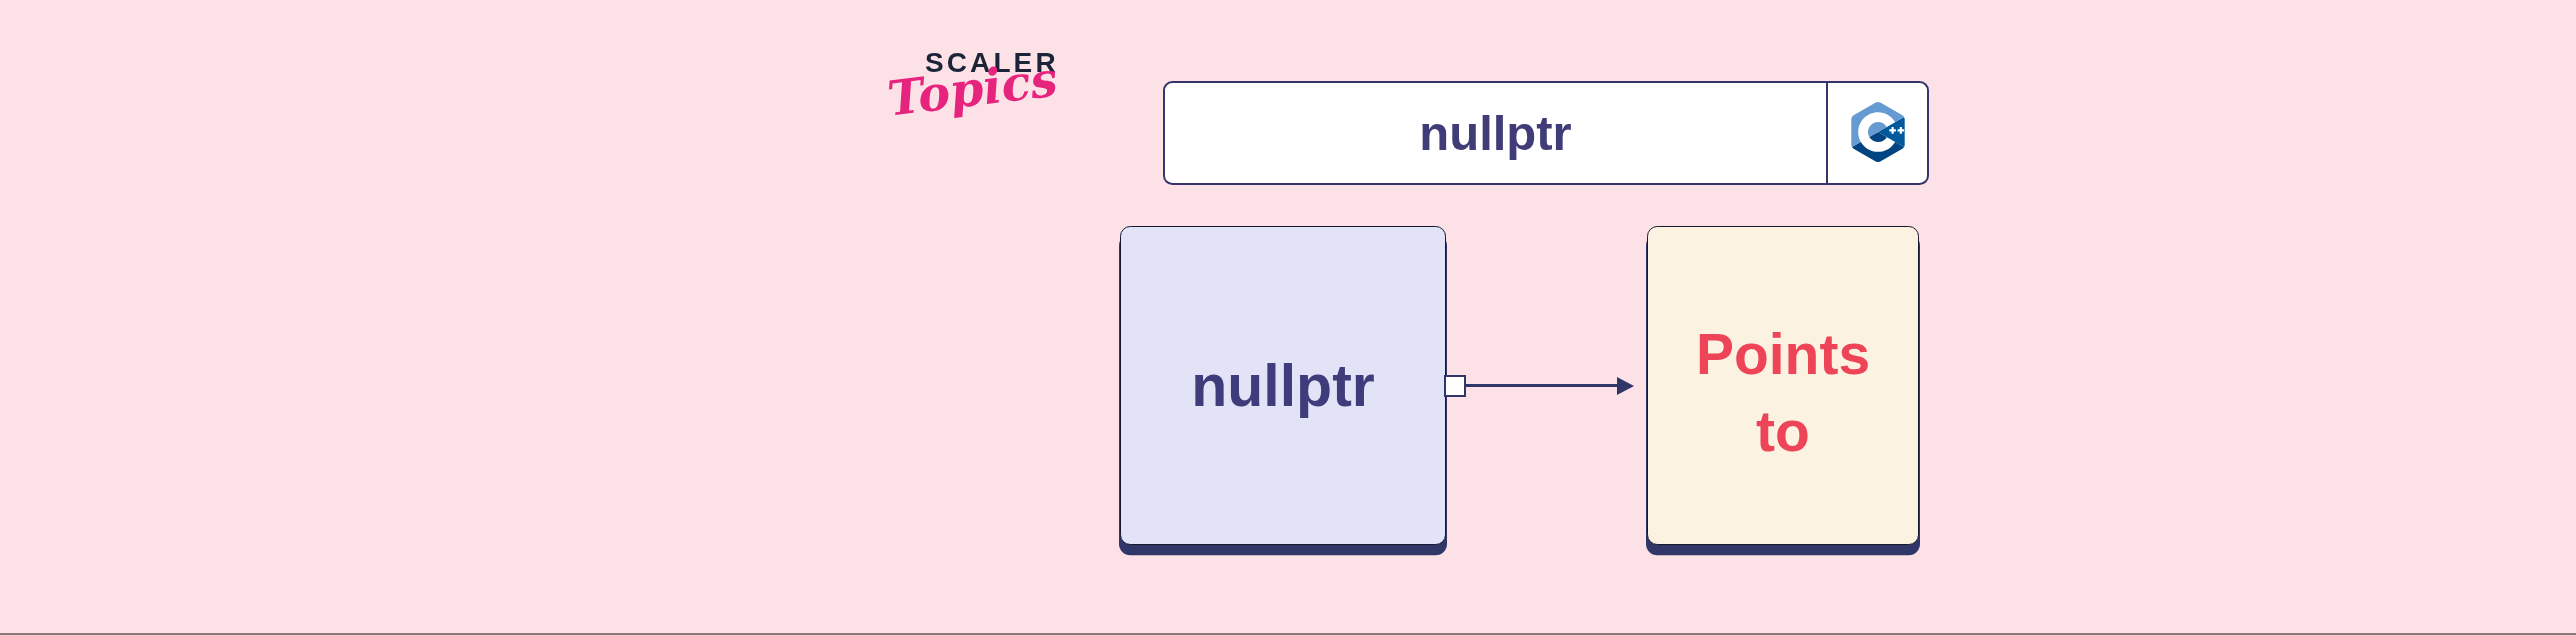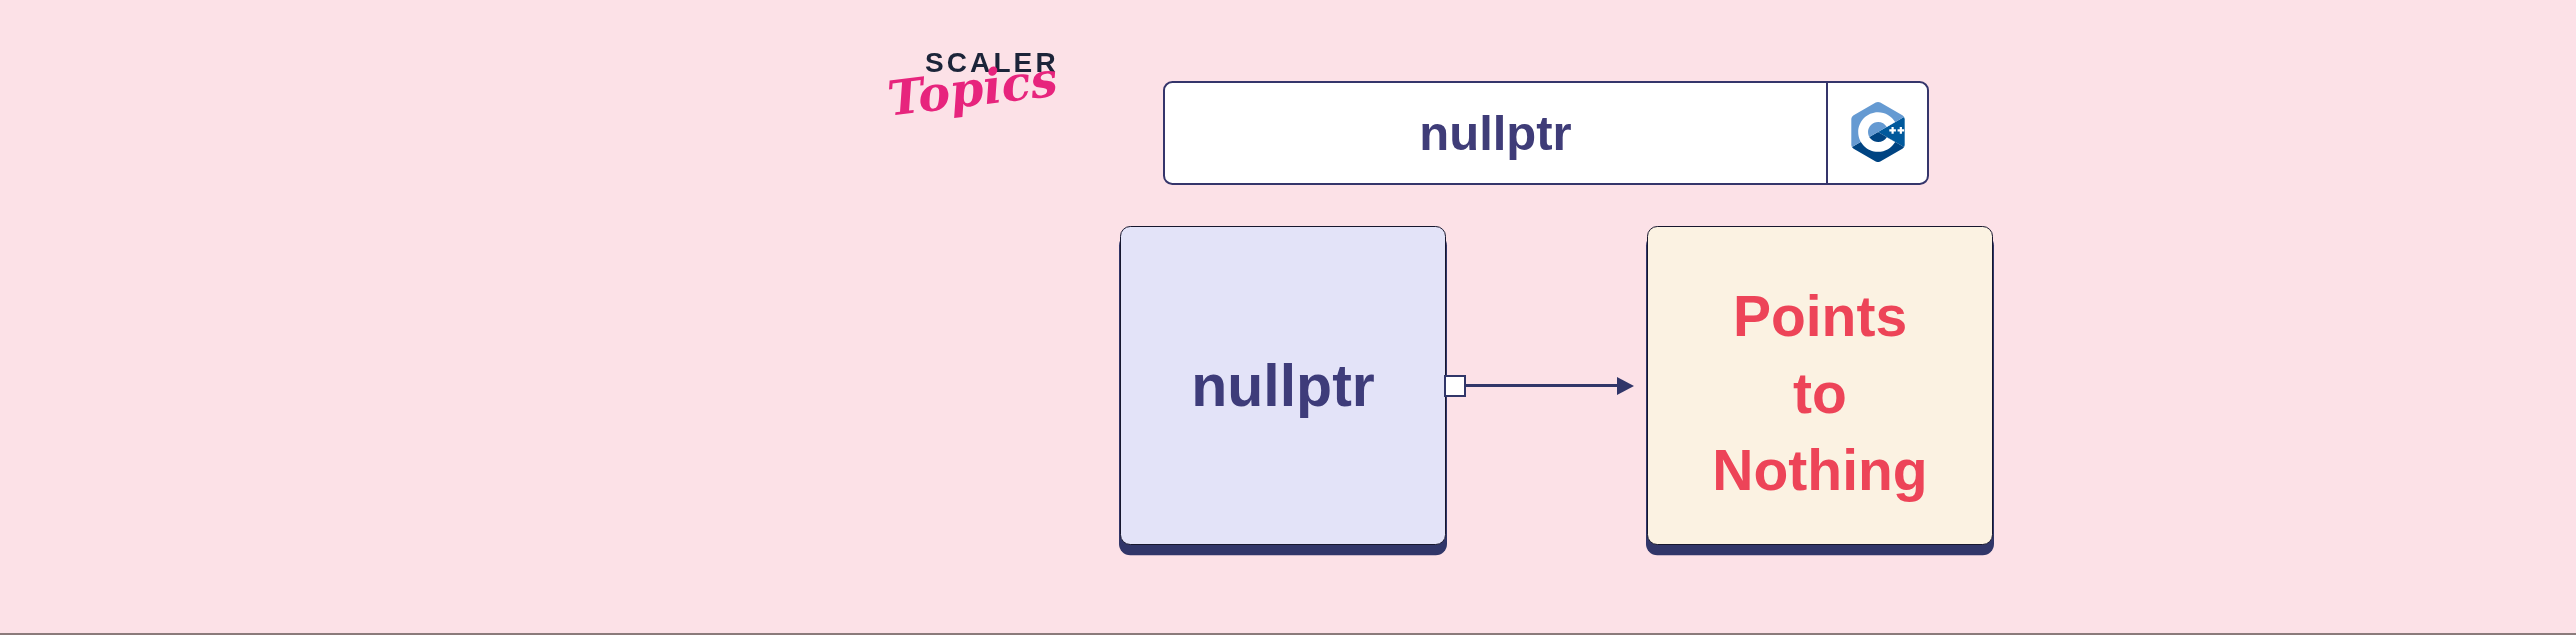--- a/index.html
+++ b/index.html
@@ -45,21 +45,21 @@
     box-shadow:0 9.3px 0 1px #313669;
     display:flex;align-items:center;justify-content:center;
   }
   .node-left{
     left:1120px;top:226px;width:326px;height:319px;background:#E3E3F8;
   }
   .node-left .node-label{
     font-weight:700;font-size:59px;color:#3E3C7A;
   }
   .node-right{
-    left:1647px;top:226px;width:346px;height:319px;background:#FBF2E2;
+    left:1647px;top:226px;width:272px;height:319px;background:#FBF2E2;
     flex-direction:column;padding-top:15.5px;
   }
   .node-right .node-line{
     font-weight:700;font-size:57px;line-height:77px;color:#ED4458;text-align:center;
   }
 
   
   .connector-square{
     left:1444px;top:375px;width:21.6px;height:21.6px;box-sizing:border-box;
     background:#FFFFFF;border:2.6px solid #313669;z-index:3;
@@ -104,17 +104,16 @@
   <span class="node-label">nullptr</span>
 </div>
 
 <div class="abs connector-square"></div>
 <div class="abs arrow-line"></div>
 <div class="abs arrow-head"></div>
 
 <div class="abs node node-right">
   <div class="node-line">Points</div>
   <div class="node-line">to</div>
-  <div class="node-line">Nothing</div>
 </div>
 
 <div class="abs bottom-bar"></div>
 
 
 </body></html>

